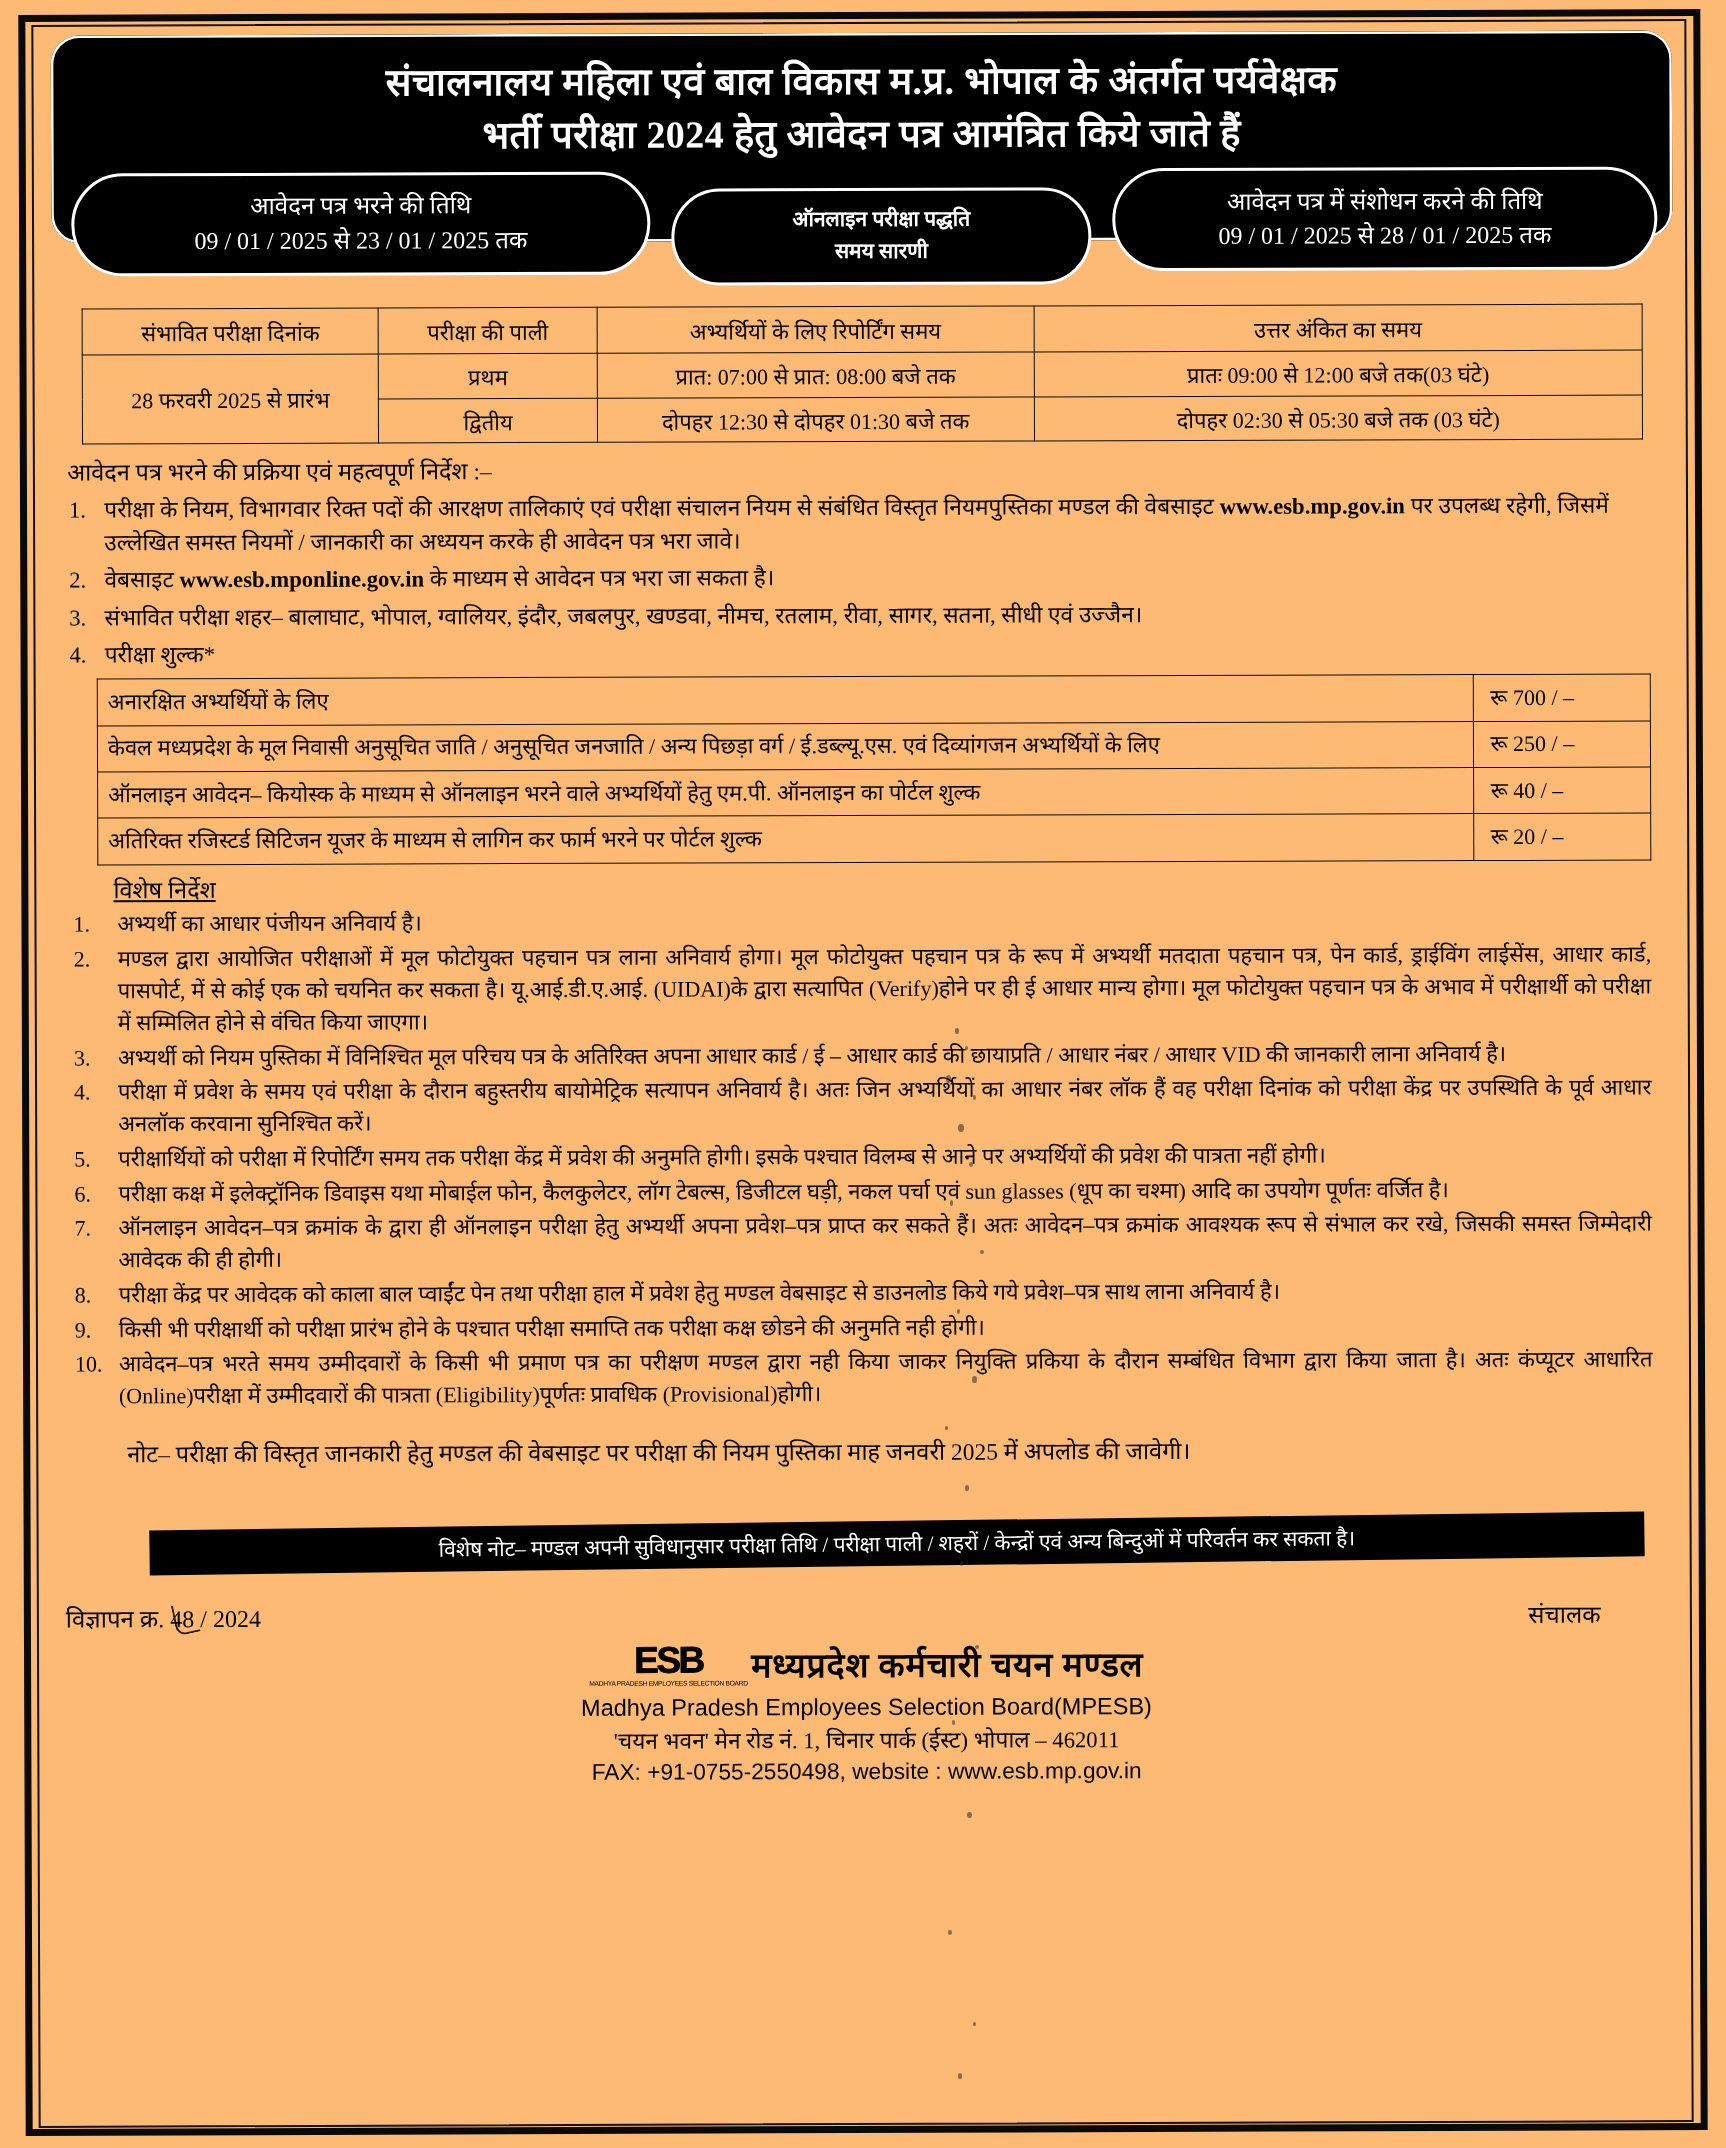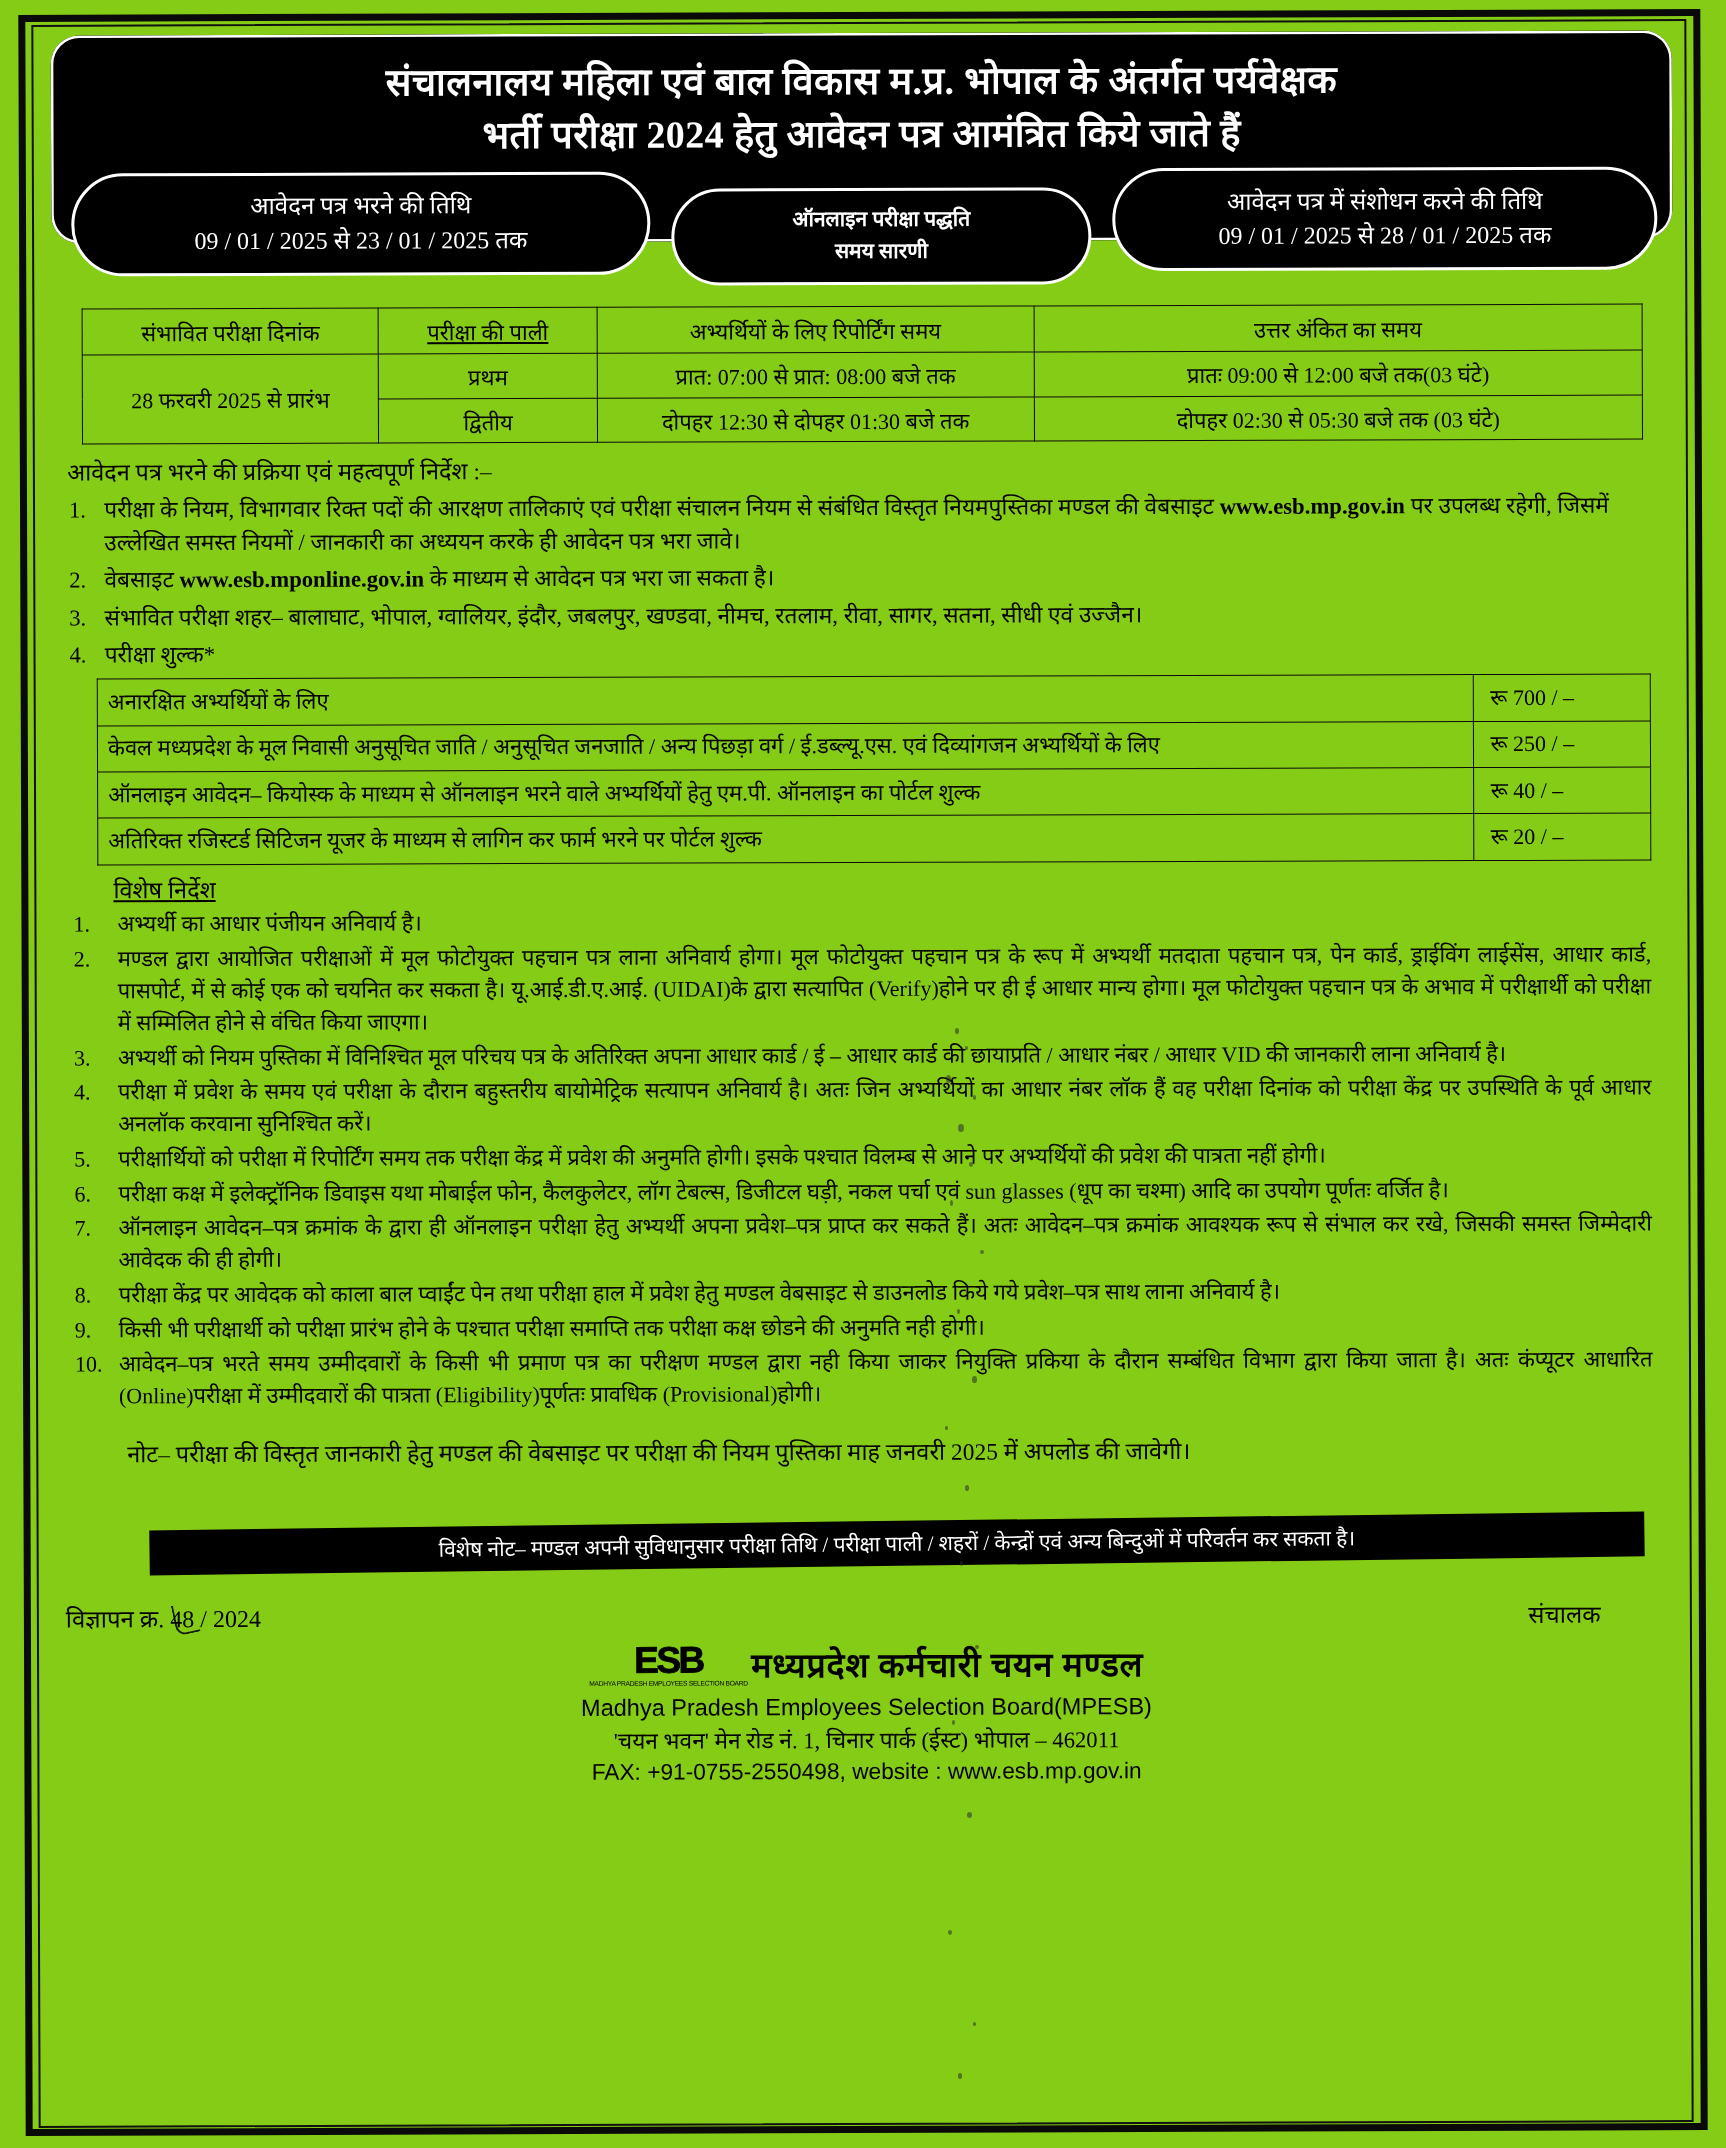--- a/index.html
+++ b/index.html
@@ -13,21 +13,21 @@
     font-family: "Liberation Sans", "DejaVu Sans", sans-serif;
     color: #000000;
     overflow: hidden;
     position: relative;
   }
 
   
   #page {
     position: absolute;
     inset: 0;
-    background: #84cc16;
+    background: #fdba74;
   }
   .frame-outer {
     position: absolute;
     left: 22px;
     top: 11.7px;
     width: 1682px;
     height: 2121px;
     border: 7.6px solid #0a0a0a;
     box-sizing: border-box;
     transform: rotate(-0.20deg);
@@ -111,21 +111,21 @@
   }
   table.sched th, table.sched td {
     border: 1.7px solid #0c0c0c;
     text-align: center;
     padding: 6.7px 5px;
     vertical-align: middle;
     white-space: nowrap;
   }
   table.sched th { font-weight: normal; padding: 7.6px 5px; }
   .c-date  { width: 19%; }
-  .c-shift { width: 14%; text-decoration: underline; }
+  .c-shift { width: 14%; }
   .c-rep   { width: 28%; }
   .c-ans   { width: 39%; }
 
   
   .body-area {
     margin: 11.7px 28.5px 0 20px;
     font-family: "Liberation Serif", "DejaVu Serif", serif;
     font-size: 22.7px;
     line-height: 1.43;
   }

